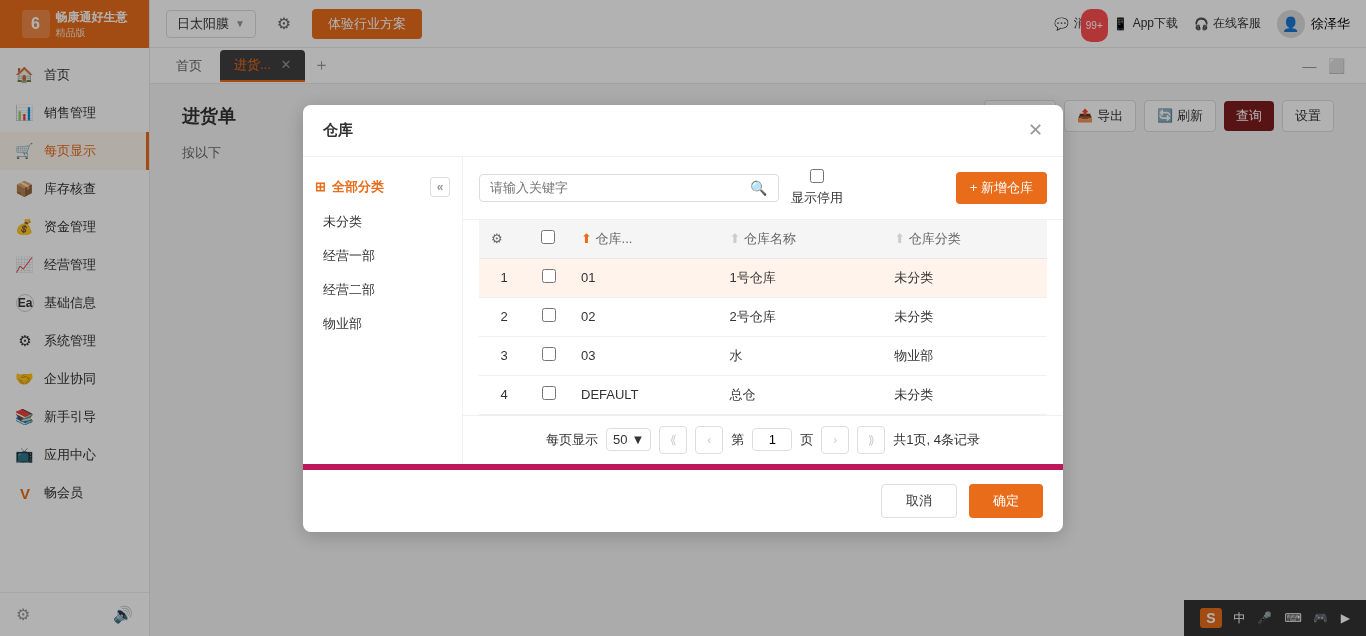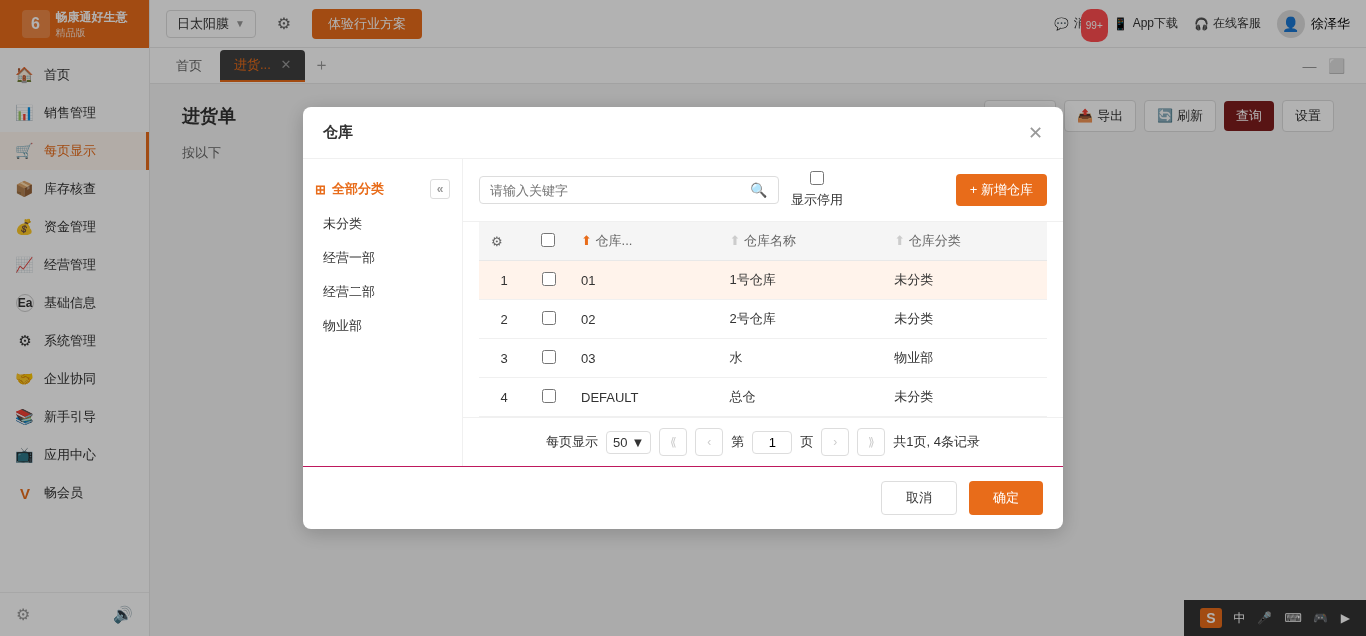--- a/index.html
+++ b/index.html
@@ -350,21 +350,21 @@
       text-align: center;
       font-size: 13px;
     }
 
     
     .modal-actions {
       padding: 14px 20px;
       display: flex;
       justify-content: flex-end;
       gap: 12px;
-      border-top: 1px solid #be185d;
+      border-top: 6px solid #be185d;
     }
     .btn-cancel {
       border: 1px solid #ddd;
       border-radius: 4px;
       padding: 7px 24px;
       background: #fff;
       cursor: pointer;
       font-size: 13px;
       color: #333;
     }

